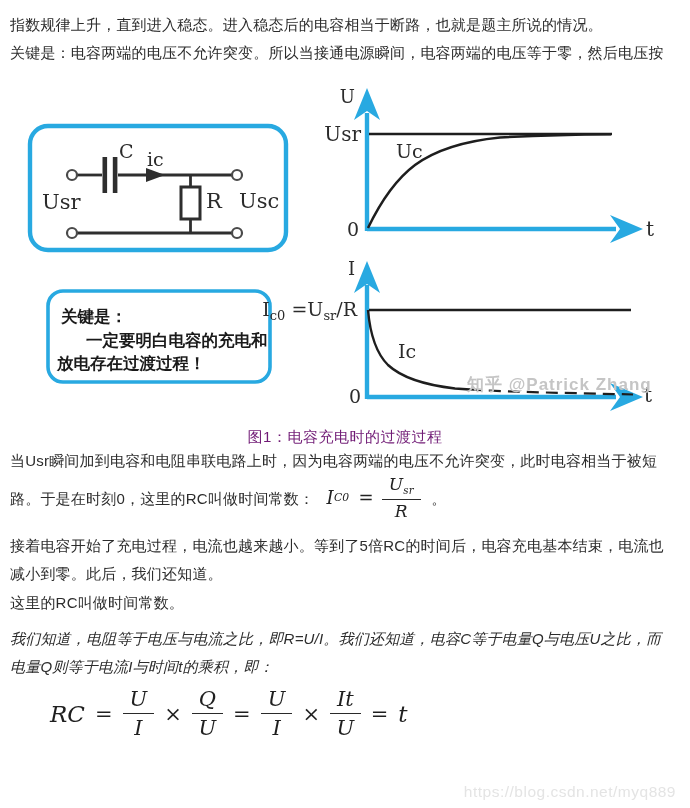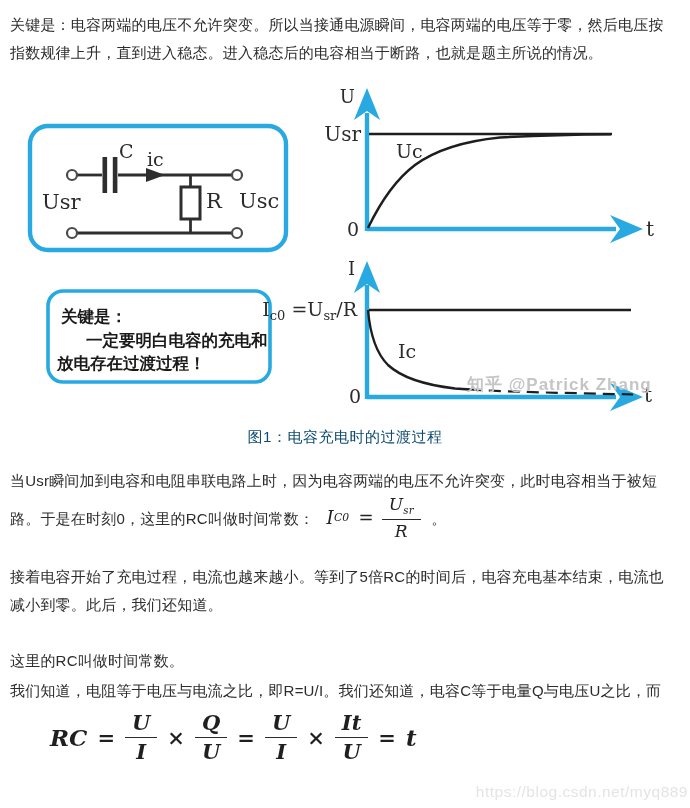--- a/index.html
+++ b/index.html
@@ -5,54 +5,54 @@
   * { box-sizing: border-box; }
   html,body { margin:0; padding:0; }
   body {
     width:690px; height:808px; background:#ffffff; position:relative; overflow:hidden;
     font-family:"Liberation Sans","DejaVu Sans",sans-serif; color:#2c2c2c;
   }
   .txt { padding:0 12px 0 10px; font-size:15px; line-height:28px; letter-spacing:.2px; }
   .txt .line { display:block; white-space:nowrap; }
   .p1 { padding-top:11px; }
   .figure-wrap { margin-top:18px; width:690px; height:330px; position:relative; }
-  .caption { margin-top:13px; text-align:center; font-size:15px; color:#0c4a6e; letter-spacing:.5px; }
-  .p2 { margin-top:20px; }
-  .p3 { margin-top:16px; }
-  .p4 { margin-top:28px; }
-  .p5 { margin-top:2px; }
+  .caption { margin-top:13px; text-align:center; font-size:15px; color:#701a75; letter-spacing:.5px; }
+  .p2 { }
+  .p3 { margin-top:5px; }
+  .p4 { margin-top:1px; }
+  .p5 { margin-top:8px;font-style:italic; }
   .formula-line { display:flex; align-items:center; height:52px; white-space:nowrap; }
   
   .mvar { font-family:"DejaVu Serif","Liberation Serif",serif; font-style:italic; }
   .mop  { font-family:"DejaVu Serif","Liberation Serif",serif; font-style:normal; }
   sub.msub { font-family:"DejaVu Serif","Liberation Serif",serif; font-style:italic; font-size:.6em; }
   .mfrac { display:inline-flex; flex-direction:column; align-items:center;
            font-family:"DejaVu Serif","Liberation Serif",serif; line-height:1.15; }
   .mfrac .num { padding:0 7px 2px; border-bottom:1.6px solid #2a2a2a; text-align:center; }
   .mfrac .den { padding-top:2px; text-align:center; }
   .inline-math { display:inline-flex; align-items:center; font-size:18px; margin:0 6px 0 8px; color:#222; }
   .inline-math .mfrac { font-size:17px; margin-left:8px; }
   .inline-math .mop { margin-left:9px; }
-  .rc-formula { display:flex; align-items:center; margin:6px 0 0 50px; font-size:22px; color:#1f1f1f; white-space:nowrap;font-weight:bold; }
+  .rc-formula { display:flex; align-items:center; margin:6px 0 0 50px; font-size:22px; color:#1f1f1f; white-space:nowrap; }
   .rc-formula .mfrac { font-size:21px; }
   .rc-formula .mop { margin:0 10px; font-size:21px; }
   .rc-formula .lhs { font-size:23px; }
   .rc-formula .rhs { font-size:23px; }
-  .url-watermark { position:absolute; right:2px; bottom:7px; font-size:15.5px; color:#e4e4e4; letter-spacing:.5px; }
+  .url-watermark { position:absolute; right:14px; bottom:7px; font-size:15.5px; color:#e4e4e4; letter-spacing:.5px; }
   
   .st  { font-family:"DejaVu Serif","Liberation Serif",serif; fill:#2b2b2b; }
   .stb { font-family:"DejaVu Serif","Liberation Serif",serif; fill:#1a1a1a; font-weight:700; }
   .wm  { font-family:"Liberation Sans","DejaVu Sans",sans-serif; fill:#c5c5c5; font-weight:600; letter-spacing:1px; }
 </style>
 </head>
 <body>
 
 <div class="txt p1">
+  <span class="line">指数规律上升，直到进入稳态。进入稳态后的电容相当于断路，也就是题主所说的情况。</span>
   <span class="line">关键是：电容两端的电压不允许突变。所以当接通电源瞬间，电容两端的电压等于零，然后电压按</span>
-  <span class="line">指数规律上升，直到进入稳态。进入稳态后的电容相当于断路，也就是题主所说的情况。</span>
 </div>
 
 <div class="figure-wrap">
   <svg width="690" height="330" viewBox="0 0 690 330">
 
     <g>
       <rect x="30" y="41" width="256" height="124" rx="18" fill="#ffffff" stroke="#28a9e1" stroke-width="4.4"></rect>
       <g stroke="#2e2e2e" stroke-width="2.8">
         <line x1="77" y1="90" x2="102" y2="90"></line>
         <line x1="118" y1="90" x2="232" y2="90"></line>
@@ -139,20 +139,21 @@
   <span class="line">接着电容开始了充电过程，电流也越来越小。等到了5倍RC的时间后，电容充电基本结束，电流也</span>
   <span class="line">减小到零。此后，我们还知道。</span>
 </div>
 
 <div class="txt p4">
   <span class="line">这里的RC叫做时间常数。</span>
 </div>
 
 <div class="txt p5">
   <span class="line">我们知道，电阻等于电压与电流之比，即R=U/I。我们还知道，电容C等于电量Q与电压U之比，而</span>
+  <span class="line">电量Q则等于电流I与时间t的乘积，即：</span>
 </div>
 
 <div class="rc-formula">
   <span class="mvar lhs">RC</span>
   <span class="mop">=</span>
   <span class="mfrac">
     <span class="num mvar">U</span>
     <span class="den mvar">I</span>
   </span>
   <span class="mop">×</span>

